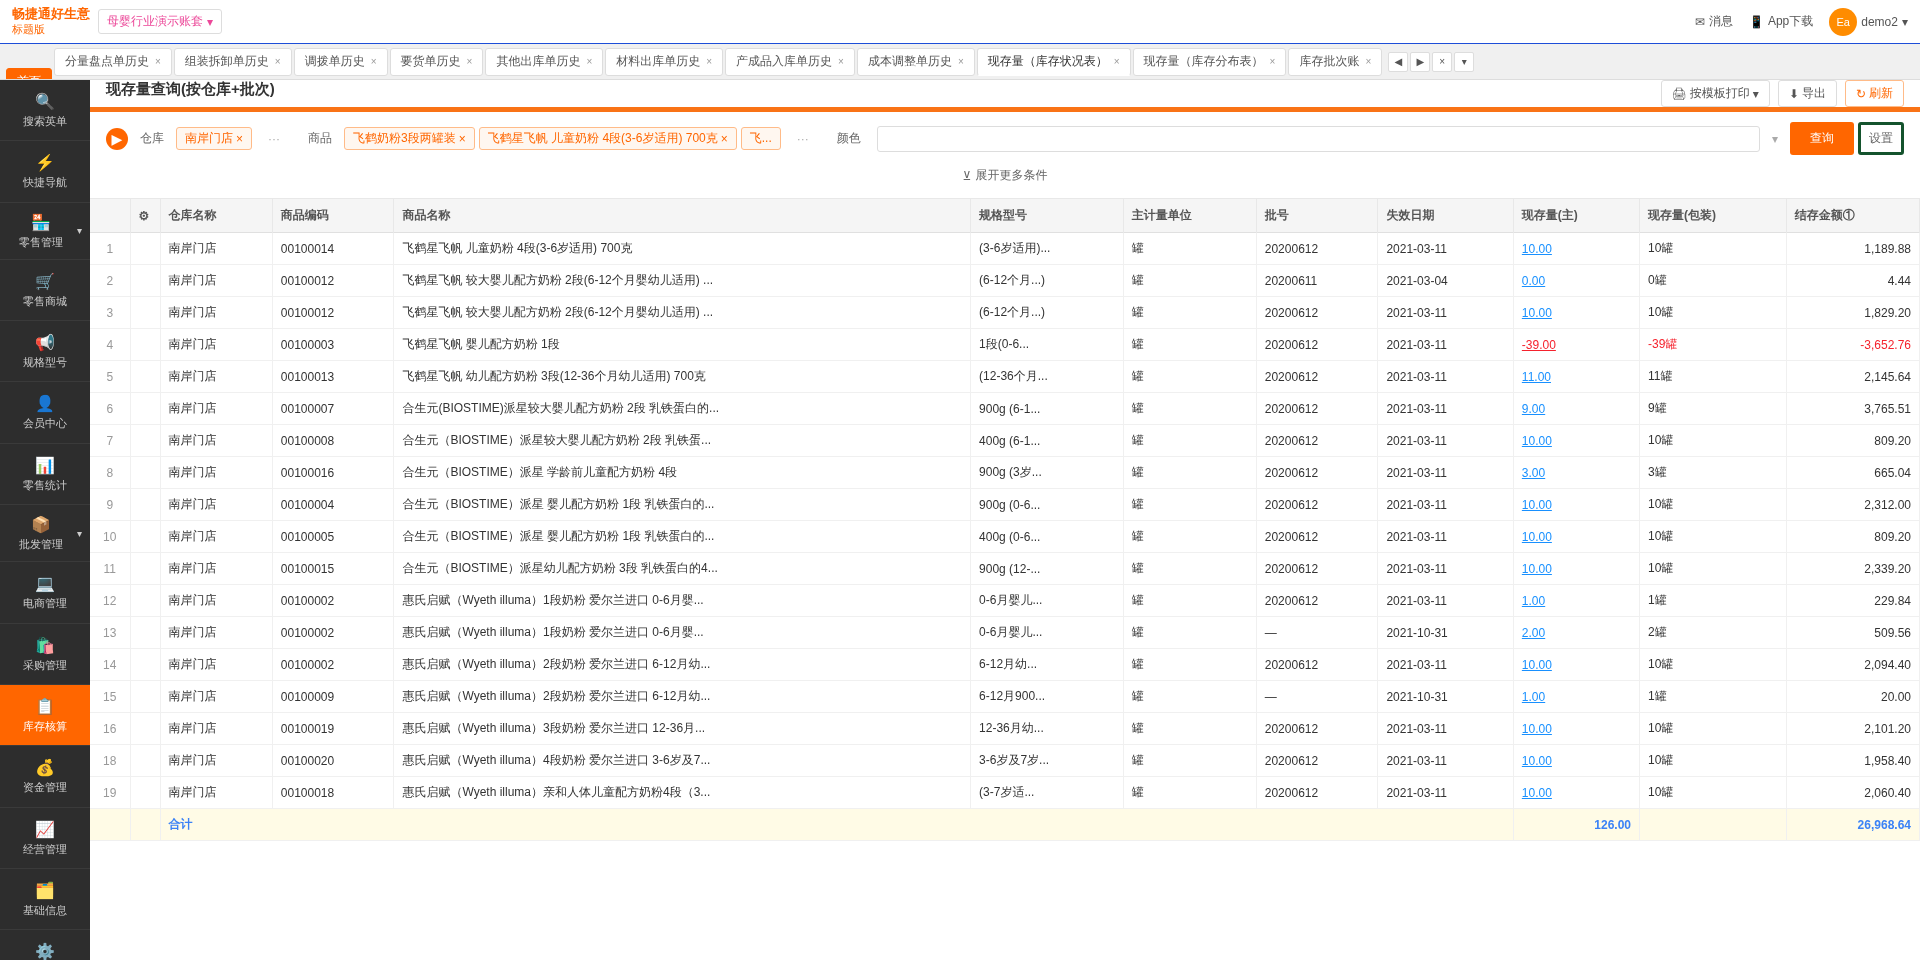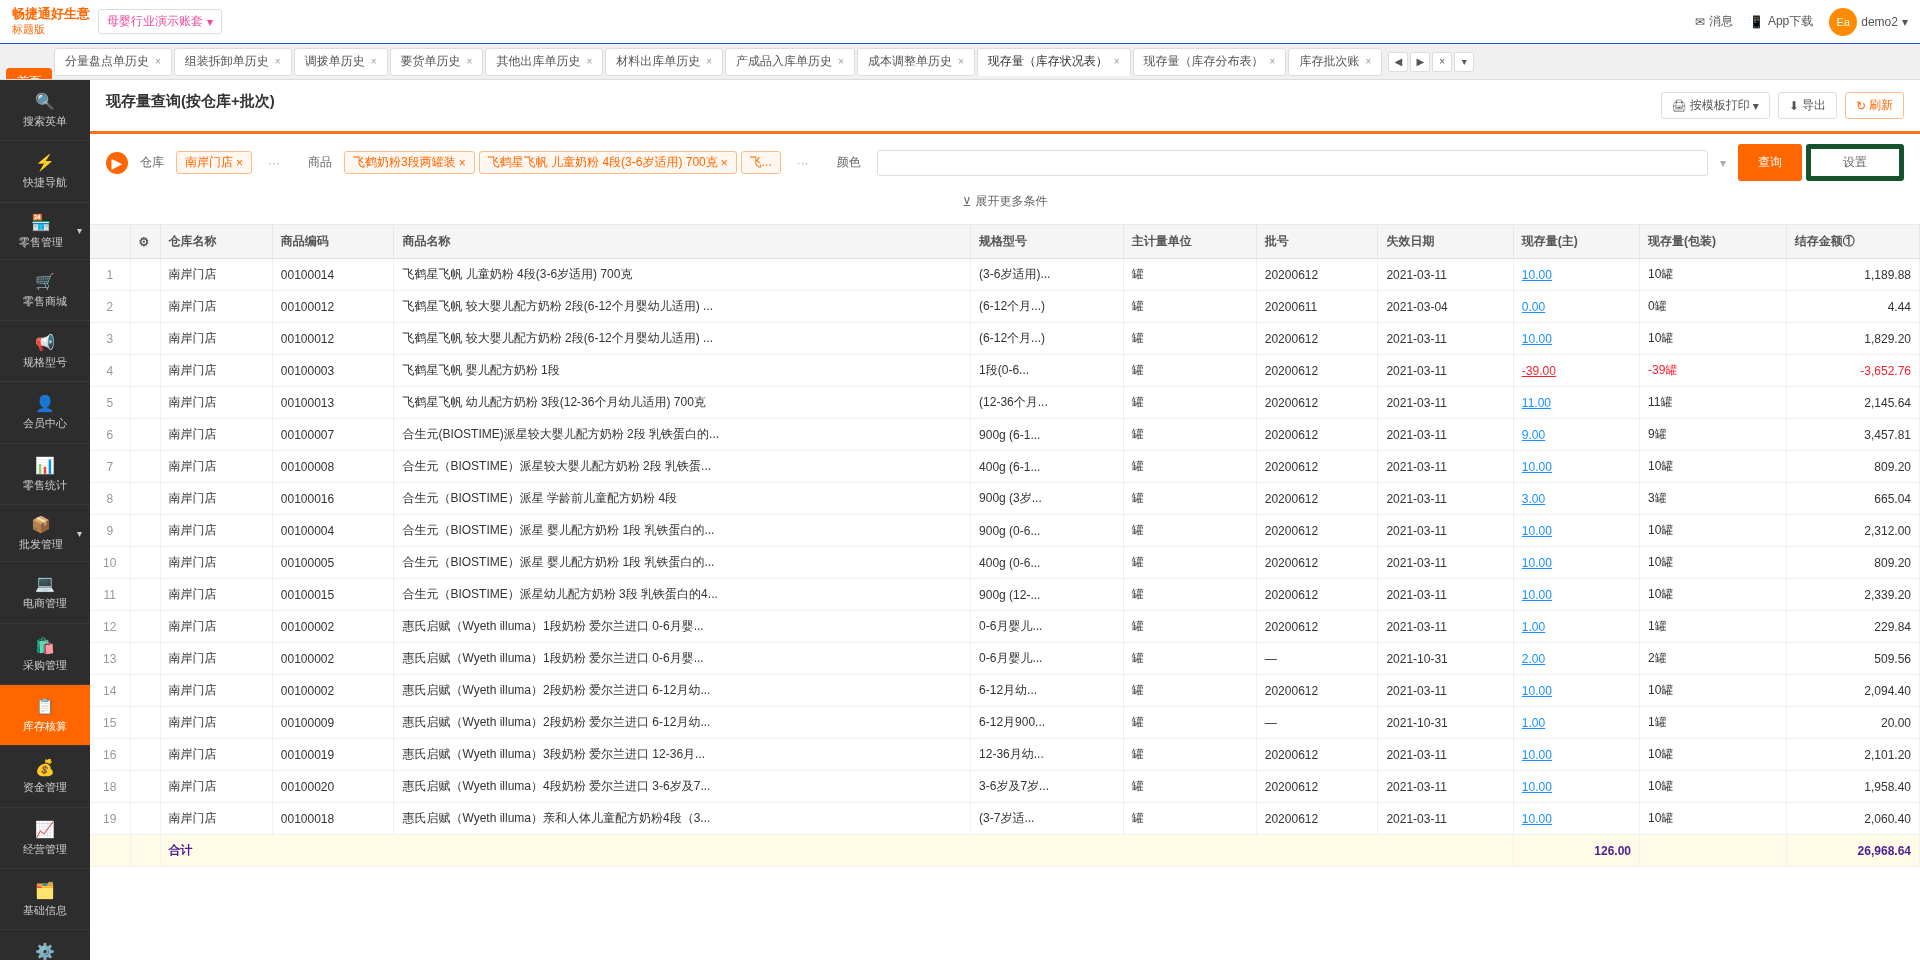--- a/index.html
+++ b/index.html
@@ -237,22 +237,22 @@
       color: #fff;
       border: none;
       padding: 6px 20px;
       border-radius: 3px;
       cursor: pointer;
       font-size: 12px;
     }
     .btn-setting {
       background: #fff;
       color: #666;
-      border: 5px solid #14532d;
-      padding: 5px 32px;
+      border: 3px solid #14532d;
+      padding: 5px 8px;
       border-radius: 3px;
       cursor: pointer;
       font-size: 12px;
     }
     .action-btn {
       display: flex;
       align-items: center;
       gap: 3px;
       padding: 4px 10px;
       border: 1px solid #ddd;
@@ -302,21 +302,21 @@
     .link-text {
       color: #1890ff;
       cursor: pointer;
       text-decoration: underline;
     }
     .text-red { color: #f5222d; }
     .footer-row {
       background: #fffbe6;
       font-weight: bold;
     }
-    .footer-row td { color: #4c1d95; }
+    .footer-row td { color: #3b82f6; }
     .col-num { text-align: right; }
 
     
     .table-container::-webkit-scrollbar { width: 6px; height: 6px; }
     .table-container::-webkit-scrollbar-thumb { background: #ccc; border-radius: 3px; }
 
     
     .expand-arrow-btn {
       width: 22px;
       height: 22px;
@@ -485,21 +485,21 @@
     </div>
     <div class="sidebar-item">
       <span class="sidebar-icon">⚙️</span>
 
     </div>
 
   </div>
 
   <div class="content-area">
 
-    <div style="background:#fff; padding: 12px 16px; border-bottom: 3px solid #f97316; display:flex; align-items:center; justify-content:space-between;">
+    <div style="background:#fff; padding: 0 16px; border-bottom: 5px solid #f97316; display:flex; align-items:center; justify-content:space-between;">
       <div class="page-title">现存量查询(按仓库+批次)</div>
       <div style="display:flex; align-items:center; gap:8px;">
         <div class="action-btn">
           <span>🖨</span>
           <span>按模板打印</span>
           <span>▾</span>
         </div>
         <div class="action-btn">
           <span>⬇</span>
           <span>导出</span>
@@ -650,21 +650,21 @@
     <td></td>
     <td>南岸门店</td>
     <td>00100007</td>
     <td>合生元(BIOSTIME)派星较大婴儿配方奶粉 2段 乳铁蛋白的...</td>
     <td>900g (6-1...</td>
     <td>罐</td>
     <td>20200612</td>
     <td>2021-03-11</td>
     <td class="link-text">9.00</td>
     <td>9罐</td>
-    <td class="col-num">3,457.81</td>
+    <td class="col-num">3,765.51</td>
   </tr>
             <tr>
     <td>7</td>
     <td></td>
     <td>南岸门店</td>
     <td>00100008</td>
     <td>合生元（BIOSTIME）派星较大婴儿配方奶粉 2段 乳铁蛋...</td>
     <td>400g (6-1...</td>
     <td>罐</td>
     <td>20200612</td>

